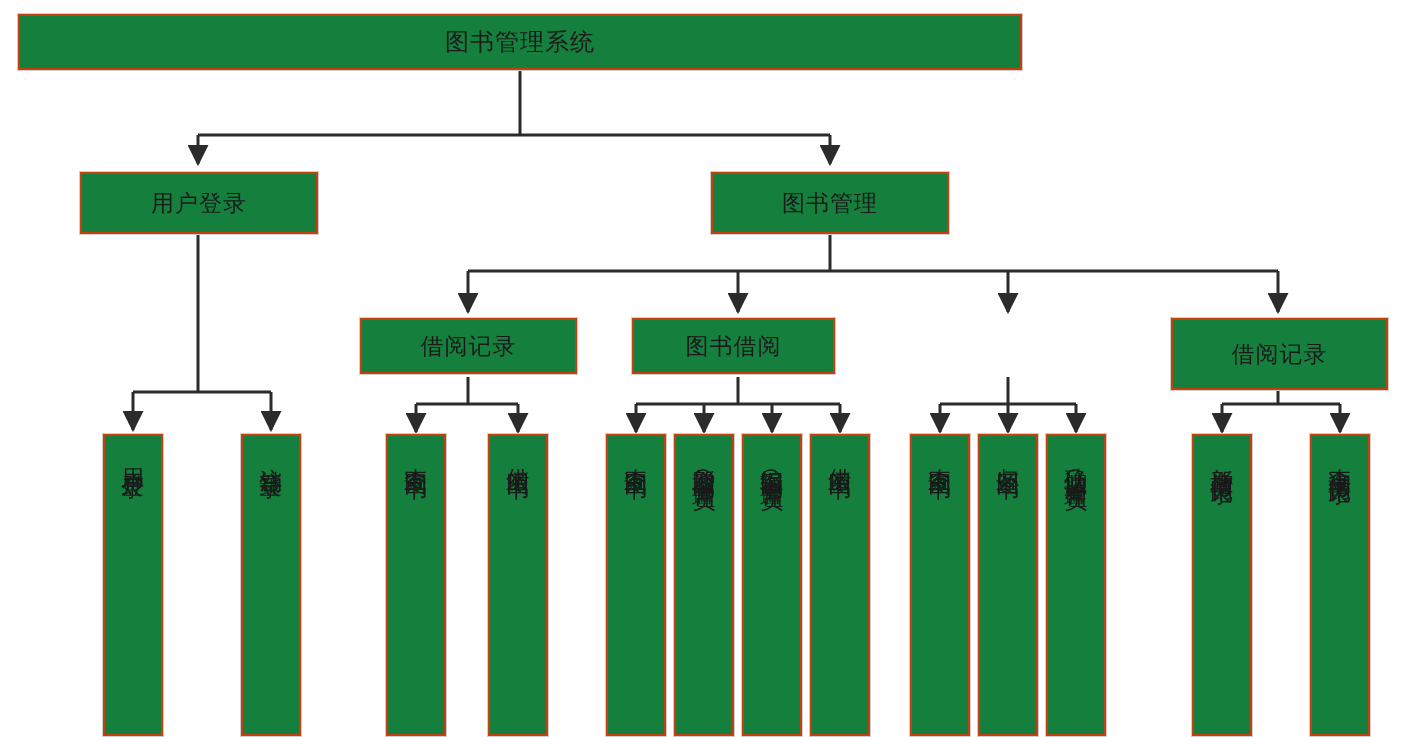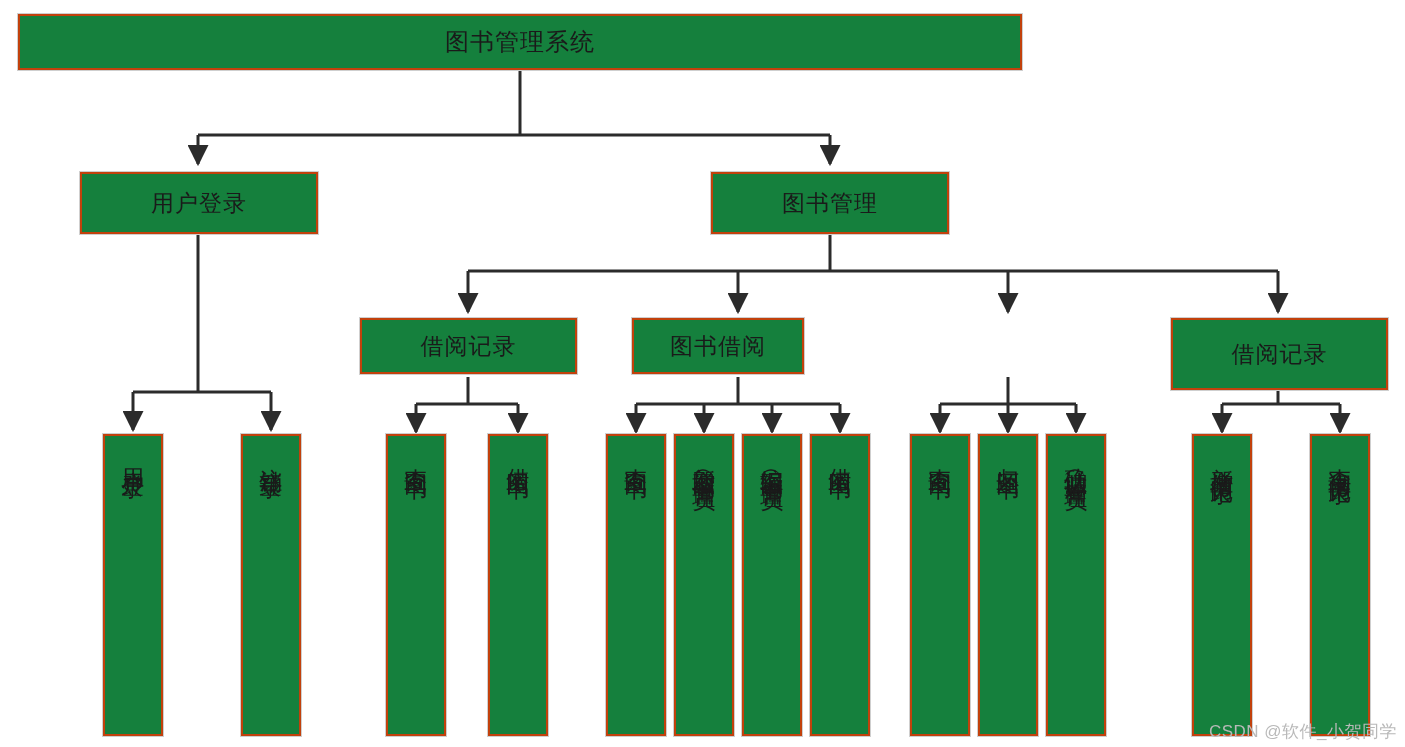--- a/index.html
+++ b/index.html
@@ -133,21 +133,21 @@
   </div>
 
   <div class="node horiz" style="left:711px; top:172px; width:238px; height:62px;">
     <span>图书管理</span>
   </div>
 
   <div class="node horiz" style="left:360px; top:318px; width:217px; height:56px;">
     <span>借阅记录</span>
   </div>
 
-  <div class="node horiz" style="left:632px; top:318px; width:172px; height:56px;">
+  <div class="node horiz" style="left:632px; top:318px; width:203px; height:56px;">
     <span>图书借阅</span>
   </div>
 
 
   <div class="node horiz" style="left:1171px; top:318px; width:217px; height:72px;">
     <span>借阅记录</span>
   </div>
 
   <div class="node vert" style="left:103px; top:434px; width:60px; height:302px;">
     <span class="vtext">用户登录</span>
@@ -194,15 +194,14 @@
   </div>
 
   <div class="node vert" style="left:1192px; top:434px; width:60px; height:302px;">
     <span class="vtext">新增借阅记录</span>
   </div>
 
   <div class="node vert" style="left:1310px; top:434px; width:60px; height:302px;">
     <span class="vtext">查询借阅记录</span>
   </div>
 
-  <div class="watermark">CSDN @软件_小贺同学</div>
 
 </div>
 
 </body></html>

